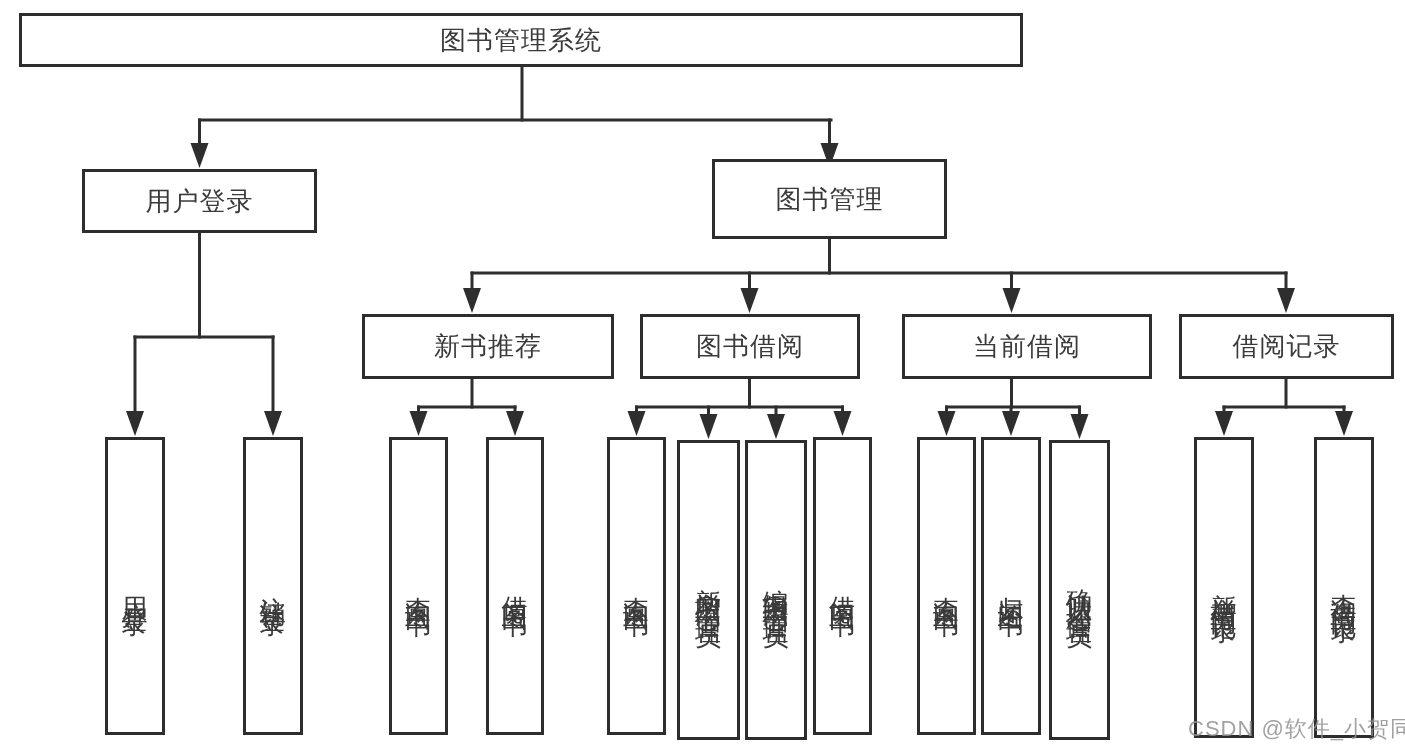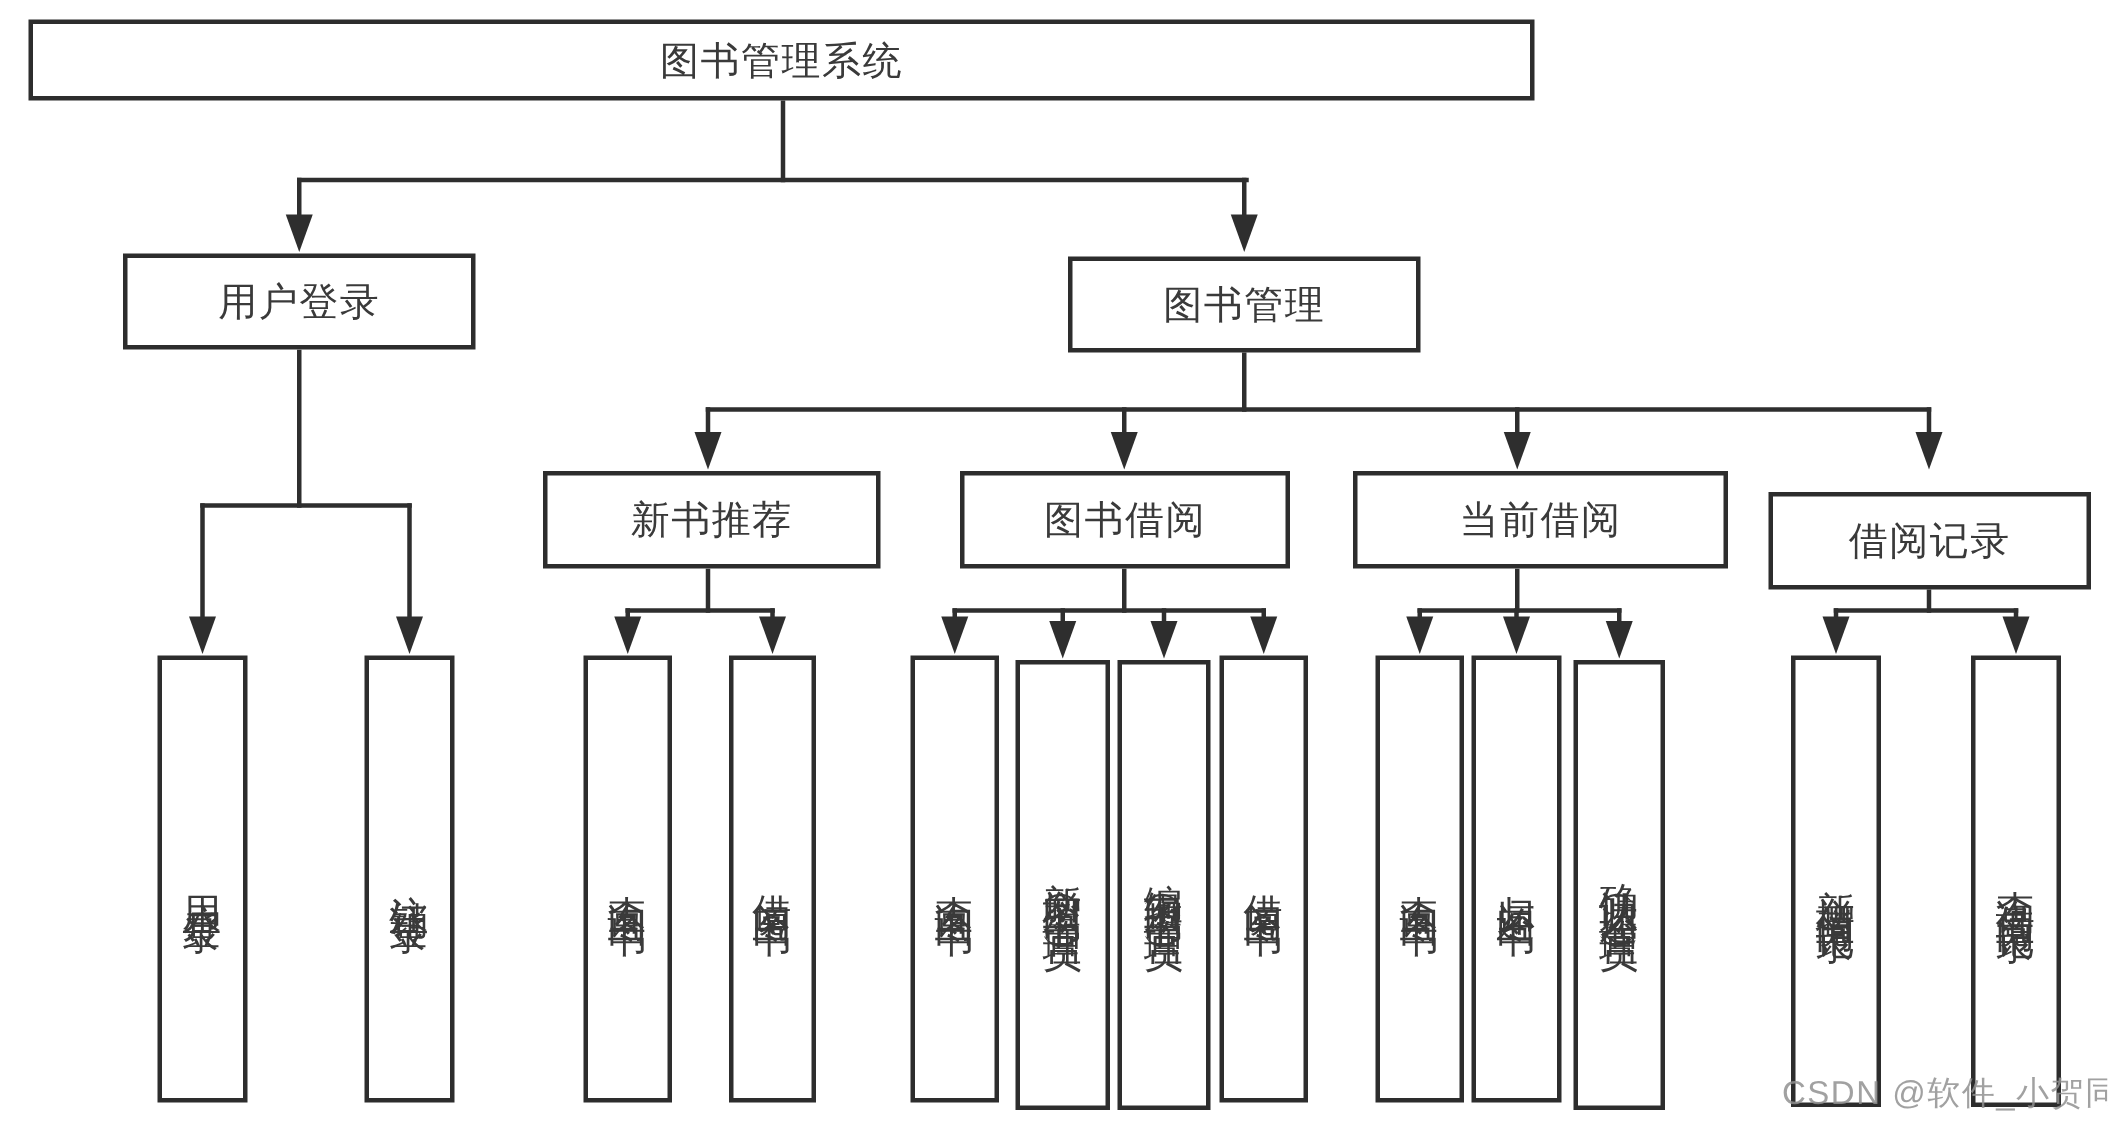--- a/index.html
+++ b/index.html
@@ -101,34 +101,34 @@
       <polygon points="1344,436 1335,411 1353,411" fill="#2e2e2e"></polygon>
     </svg>
 
   <div class="node hbox root-box" style="left:19px;top:13px;width:1004px;height:54px;">
     <span class="lbl">图书管理系统</span>
   </div>
 
   <div class="node hbox" style="left:82px;top:169px;width:235px;height:64px;">
     <span class="lbl">用户登录</span>
   </div>
-  <div class="node hbox" style="left:712px;top:171px;width:235px;height:64px;">
+  <div class="node hbox" style="left:712px;top:159px;width:235px;height:80px;">
     <span class="lbl">图书管理</span>
   </div>
 
-  <div class="node hbox" style="left:362px;top:314px;width:225px;height:65px;">
+  <div class="node hbox" style="left:362px;top:314px;width:252px;height:65px;">
     <span class="lbl">新书推荐</span>
   </div>
   <div class="node hbox" style="left:640px;top:314px;width:220px;height:65px;align-items:center;">
     <span class="lbl">图书借阅</span>
   </div>
   <div class="node hbox" style="left:902px;top:314px;width:250px;height:65px;">
     <span class="lbl">当前借阅</span>
   </div>
-  <div class="node hbox" style="left:1179px;top:328px;width:215px;height:65px;">
+  <div class="node hbox" style="left:1179px;top:314px;width:215px;height:65px;">
     <span class="lbl">借阅记录</span>
   </div>
 
   <div class="node vbox" style="left:105px;top:437px;width:60px;height:298px;">
     <span class="lbl">用户登录</span>
   </div>
   <div class="node vbox" style="left:243px;top:437px;width:60px;height:298px;">
     <span class="lbl">注销登录</span>
   </div>
 

